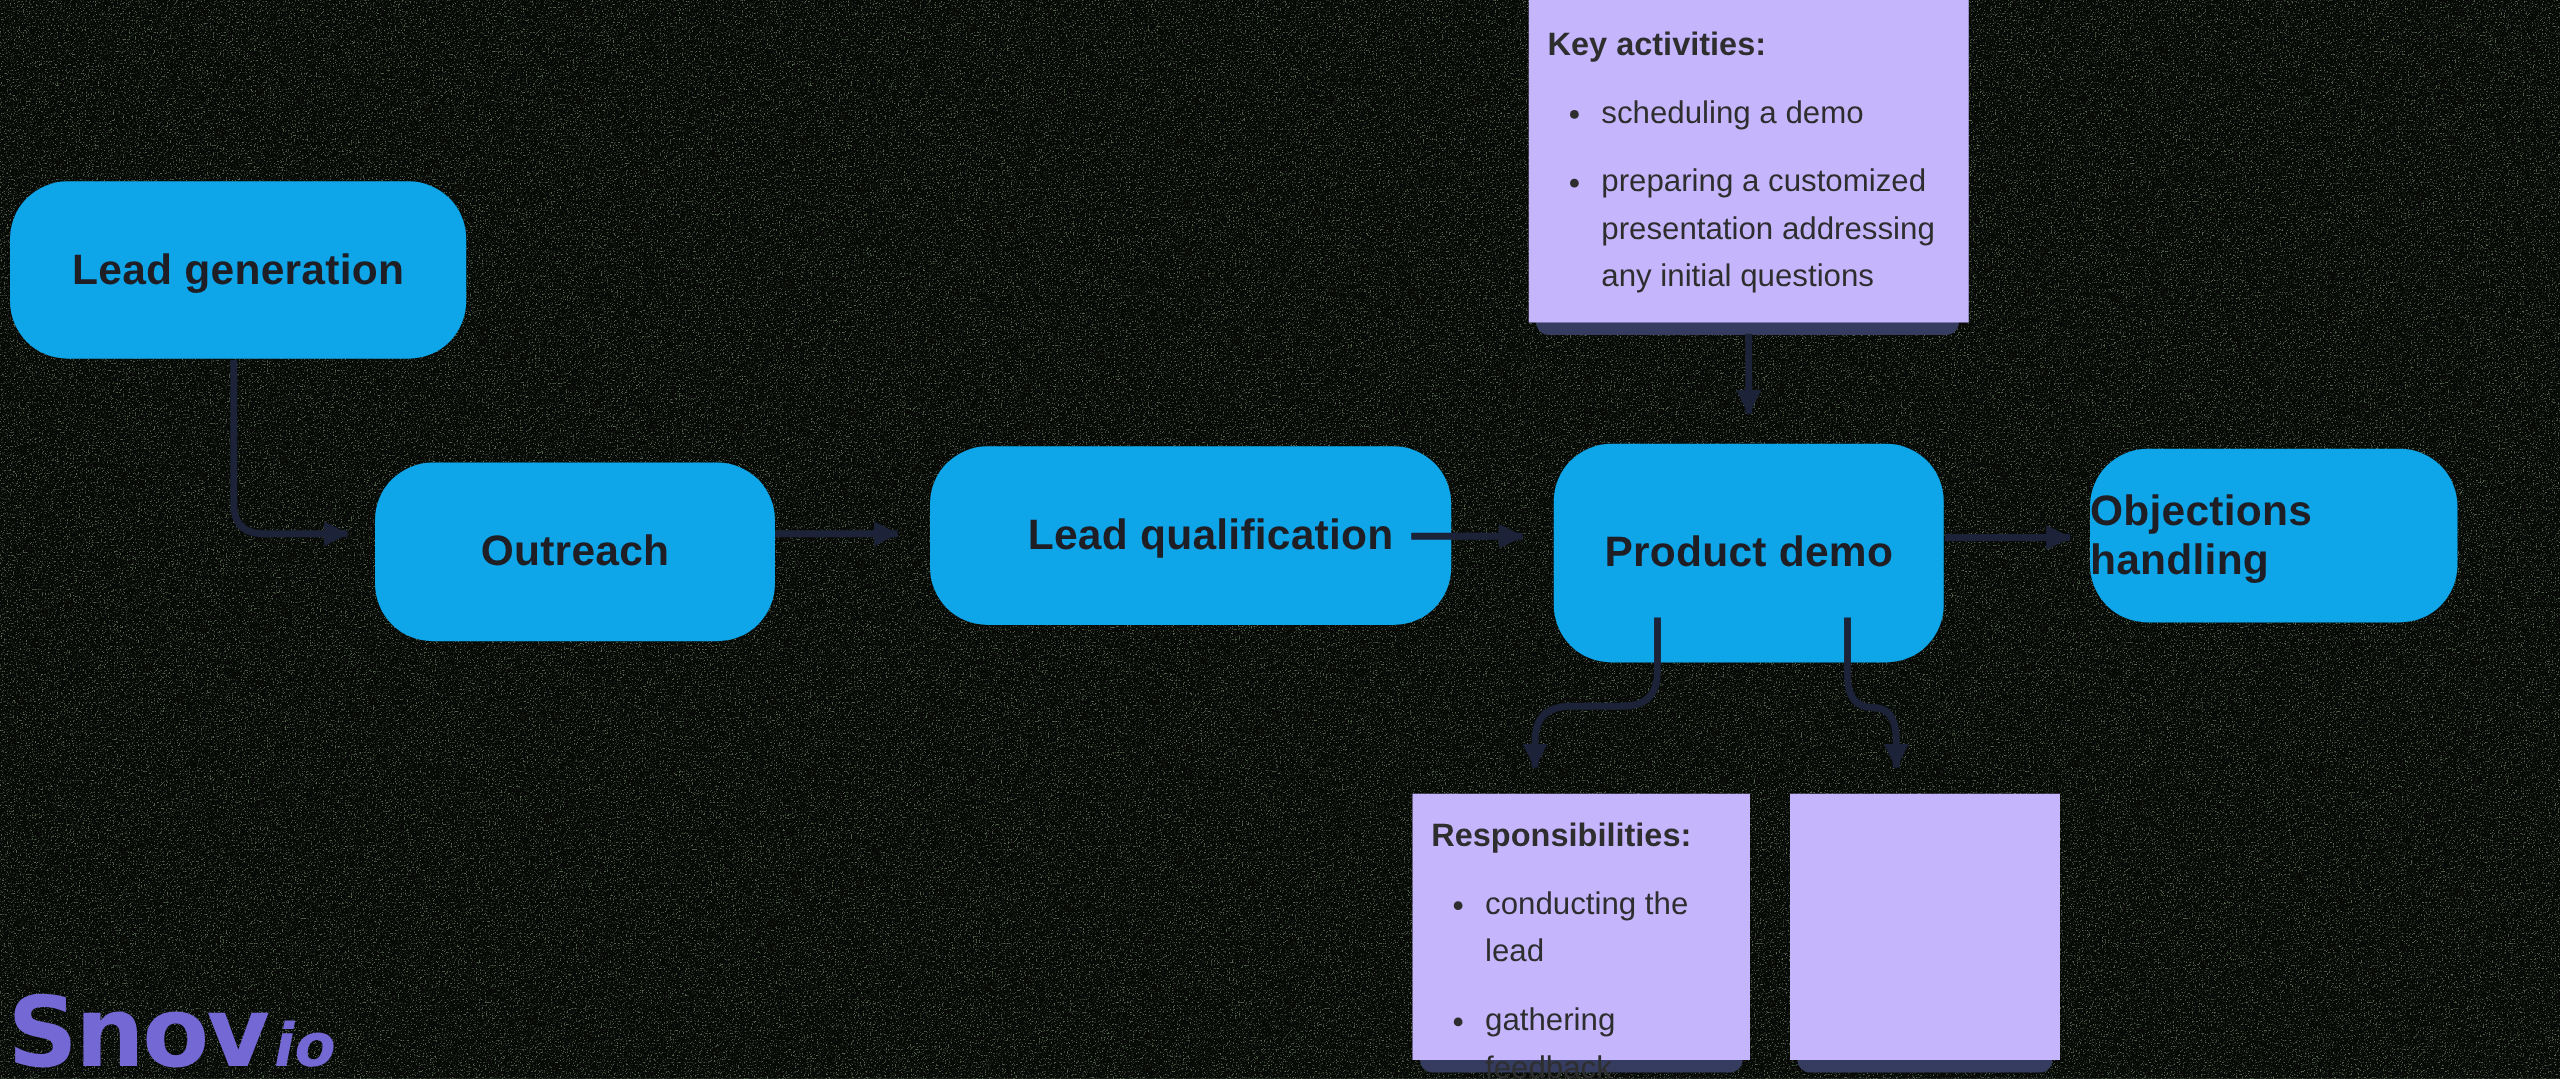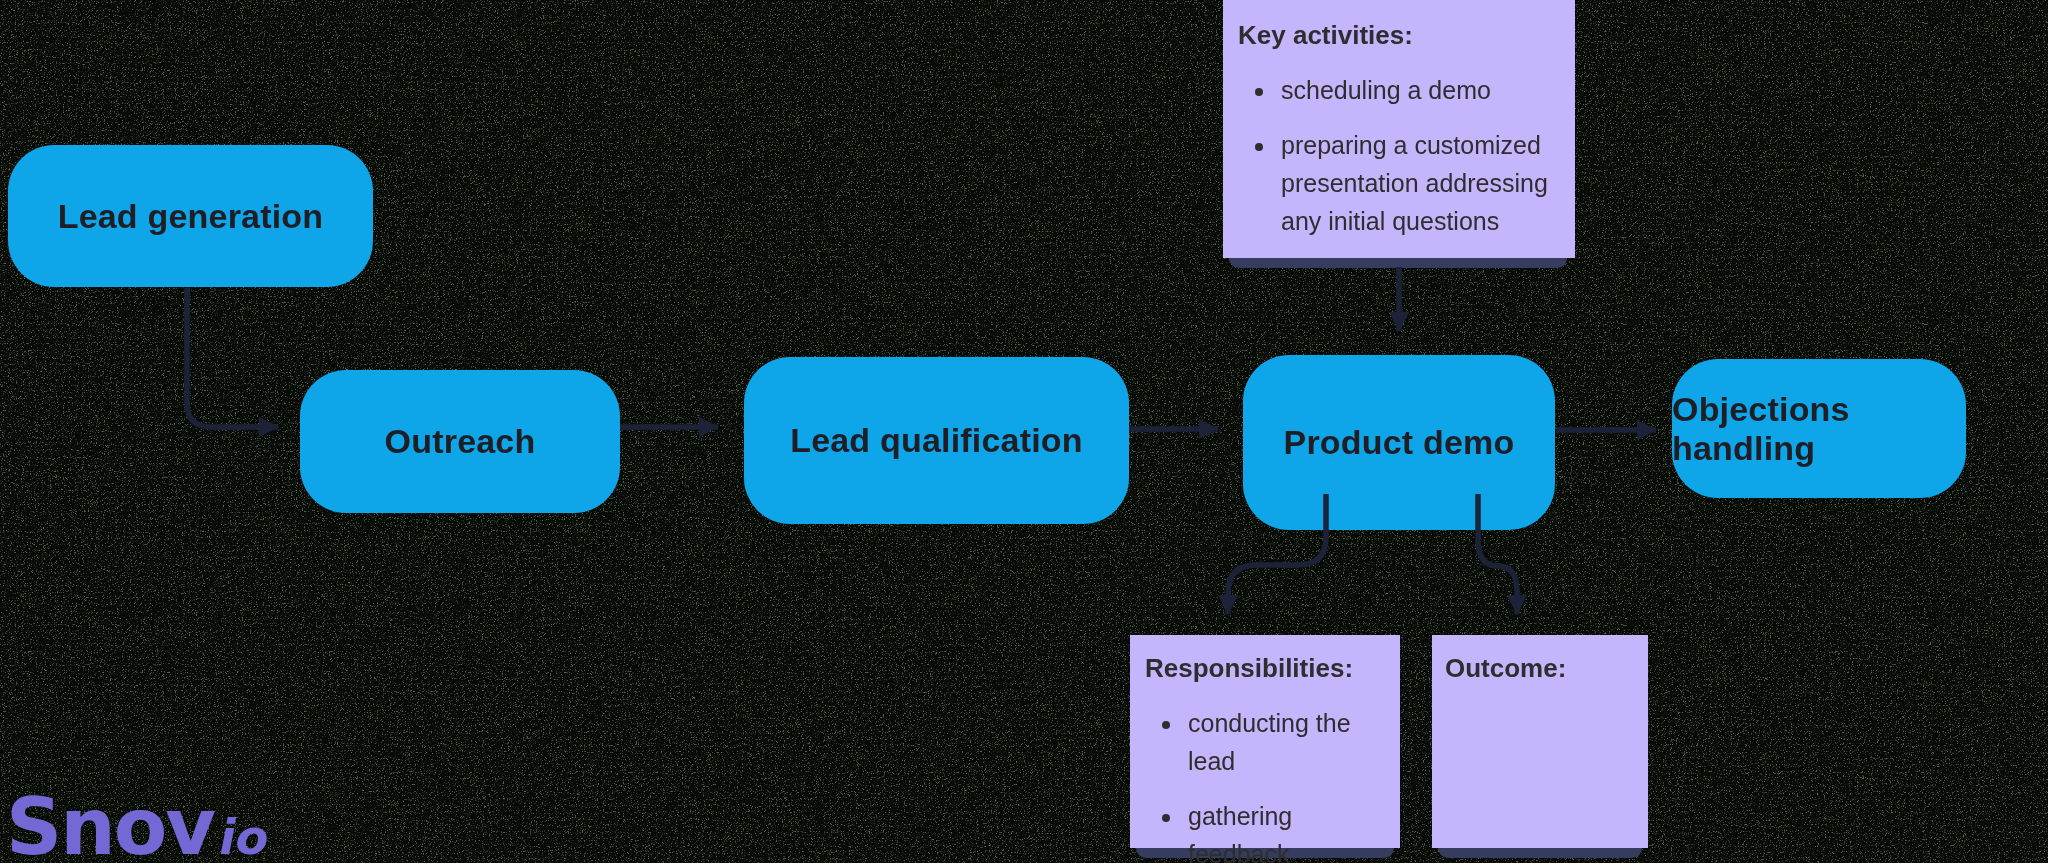--- a/index.html
+++ b/index.html
@@ -22,21 +22,21 @@
     border-radius: 46px;
     display: flex; align-items: center; justify-content: center;
     color: #1e1e24;
     font-weight: bold;
     font-size: 34px;
     letter-spacing: 0.2px;
     z-index: 2;
   }
   #stage-lead-generation    { left: 8px;    top: 145px; width: 365px; height: 142px; }
   #stage-outreach           { left: 300px;  top: 352px; width: 320px; height: 143px; margin-top: 18px; }
-  #stage-lead-qualification { left: 744px;  top: 357px; width: 385px; height: 167px; }
+  #stage-lead-qualification { left: 744px;  top: 357px; width: 385px; height: 143px; padding-left: 32px; }
   #stage-product-demo       { left: 1243px; top: 355px; width: 312px; height: 175px; }
   #stage-objections-handling{ left: 1672px; top: 359px; width: 294px; height: 139px; }
 
   
   .note {
     position: absolute;
     background: #c4b5fd;
     color: #2e2e2e;
     font-size: 25px;
     line-height: 38px;
@@ -130,21 +130,20 @@
 
 <div class="note" id="note-responsibilities">
   <div class="note-title">Responsibilities:</div>
   <ul>
     <li>conducting the lead</li>
     <li>gathering feedback</li>
   </ul>
 </div>
 
 <div class="note" id="note-outcome">
-  <div class="note-title">Outcome:</div>
 </div>
 
 <div class="stage" id="stage-lead-generation">
   <span>Lead generation</span>
 </div>
 <div class="stage" id="stage-outreach">
   <span>Outreach</span>
 </div>
 <div class="stage" id="stage-lead-qualification">
   <span>Lead qualification</span>

